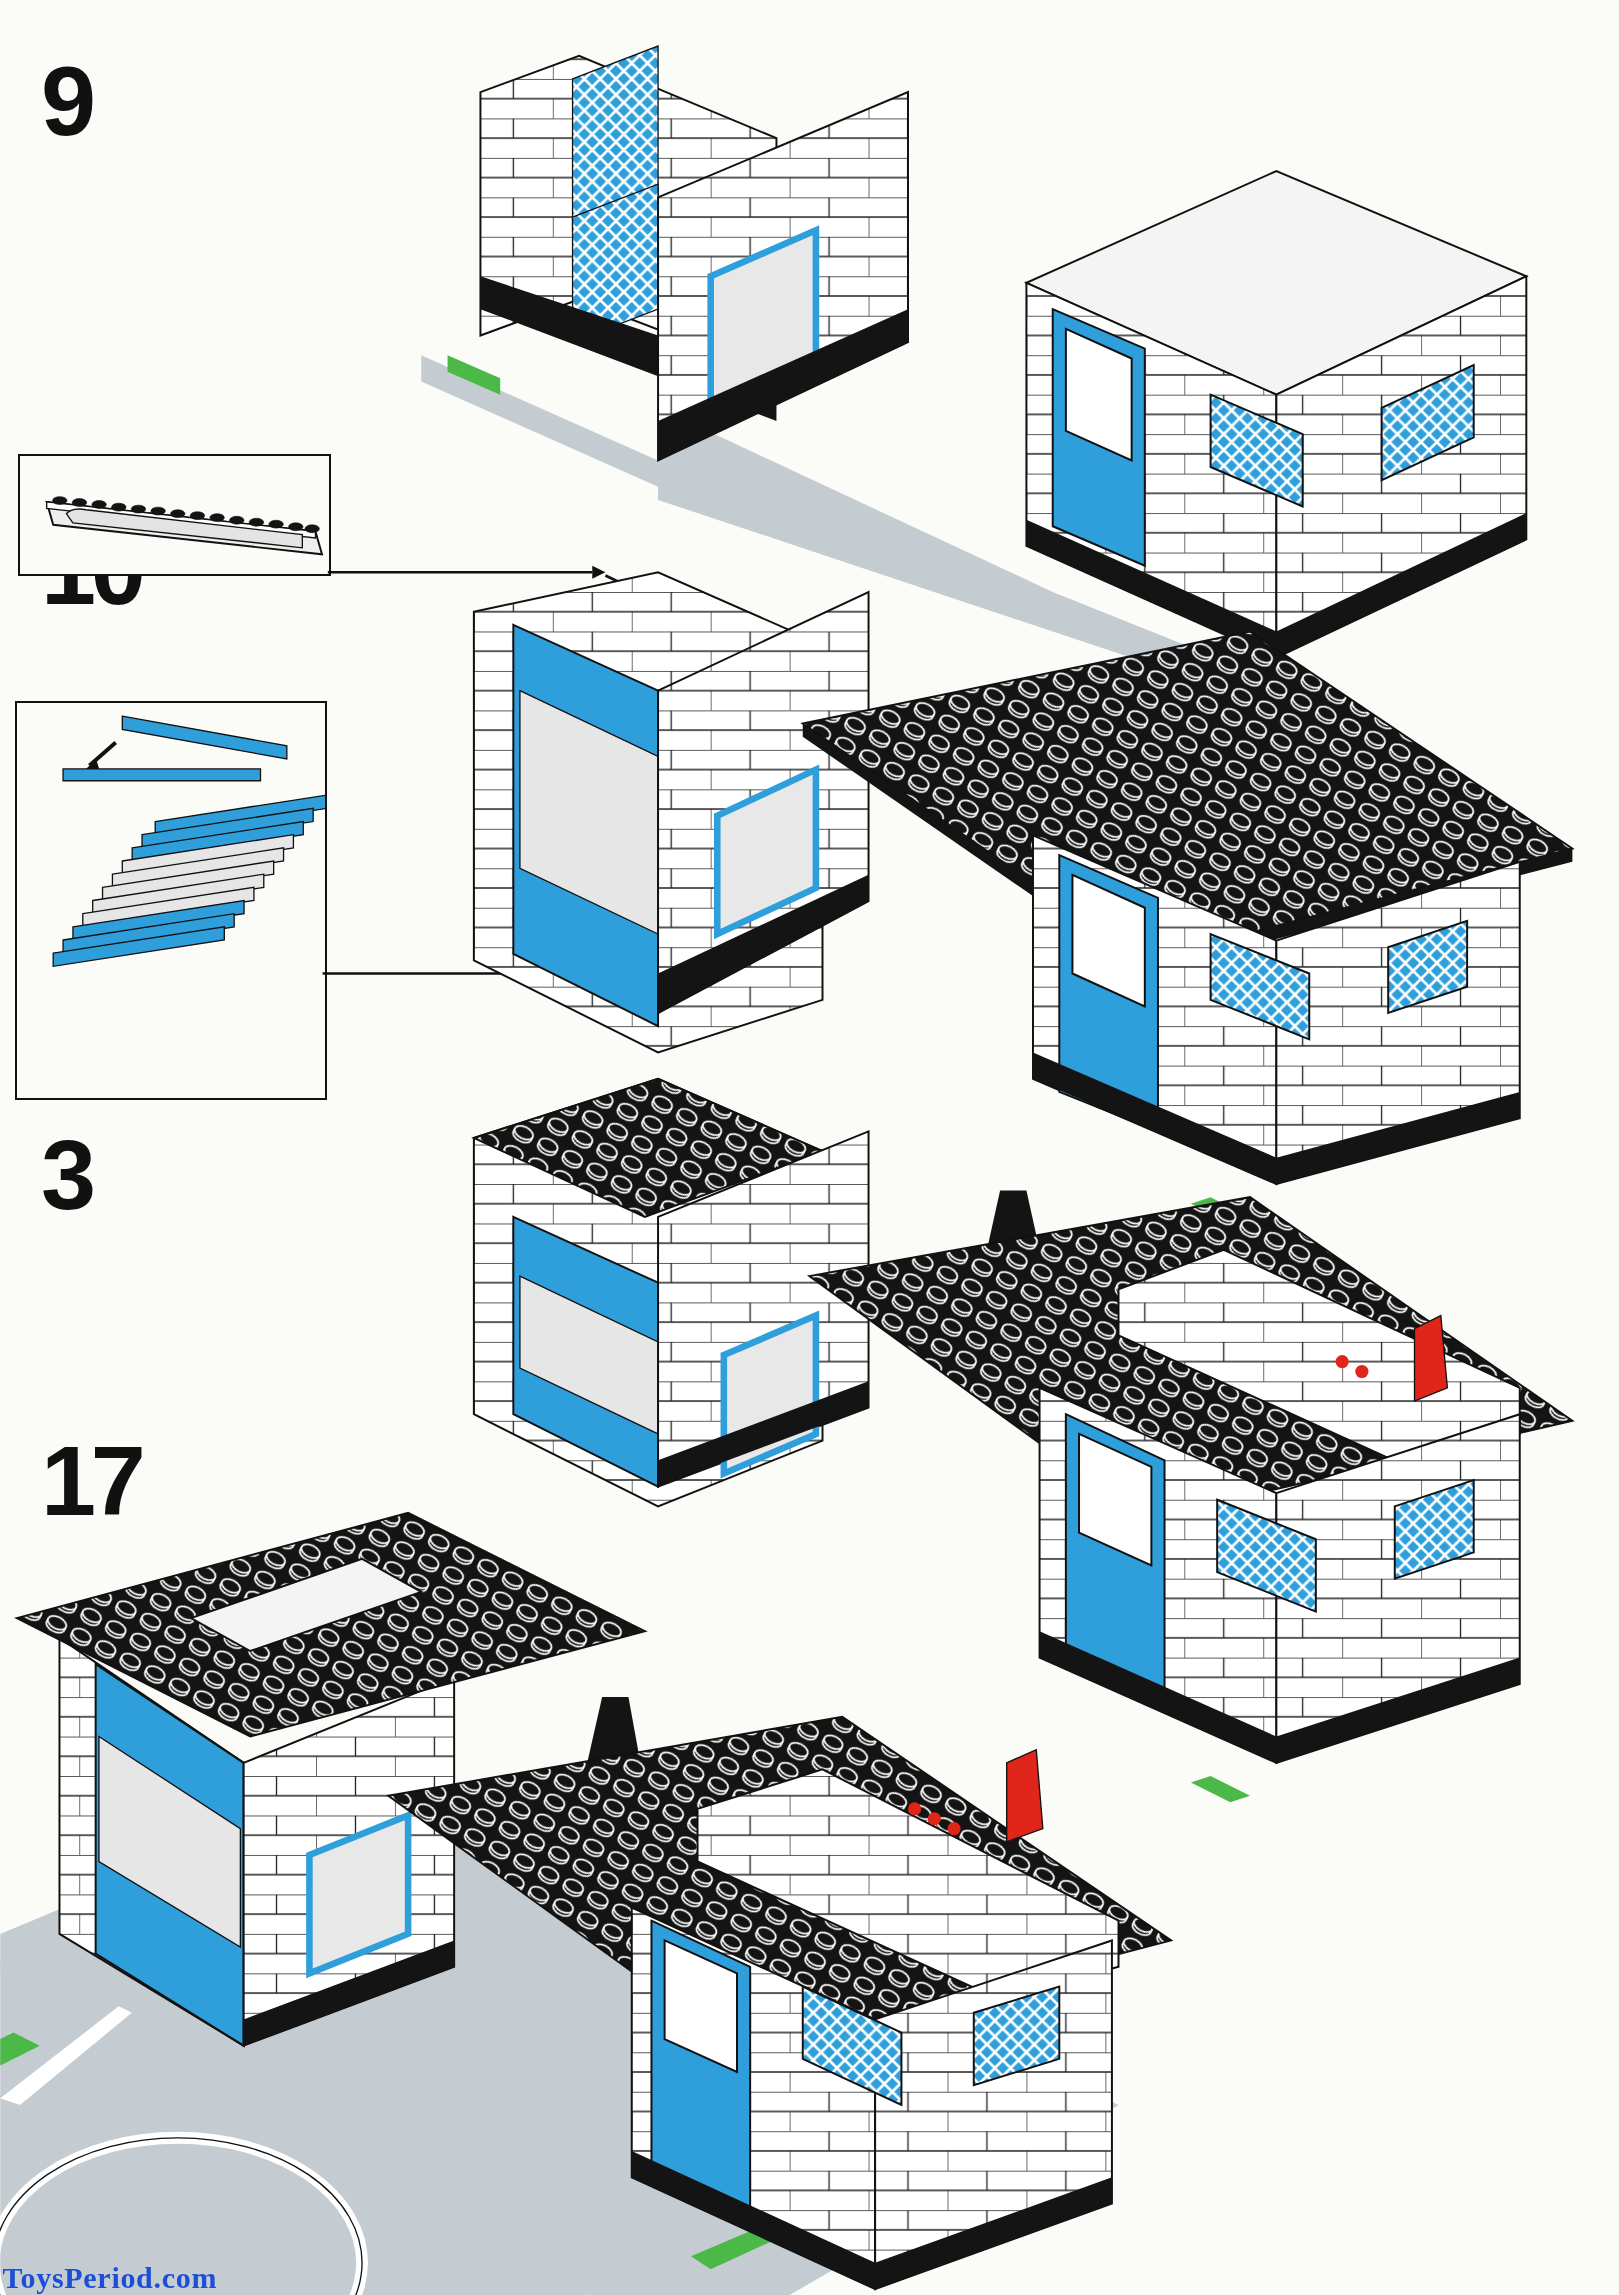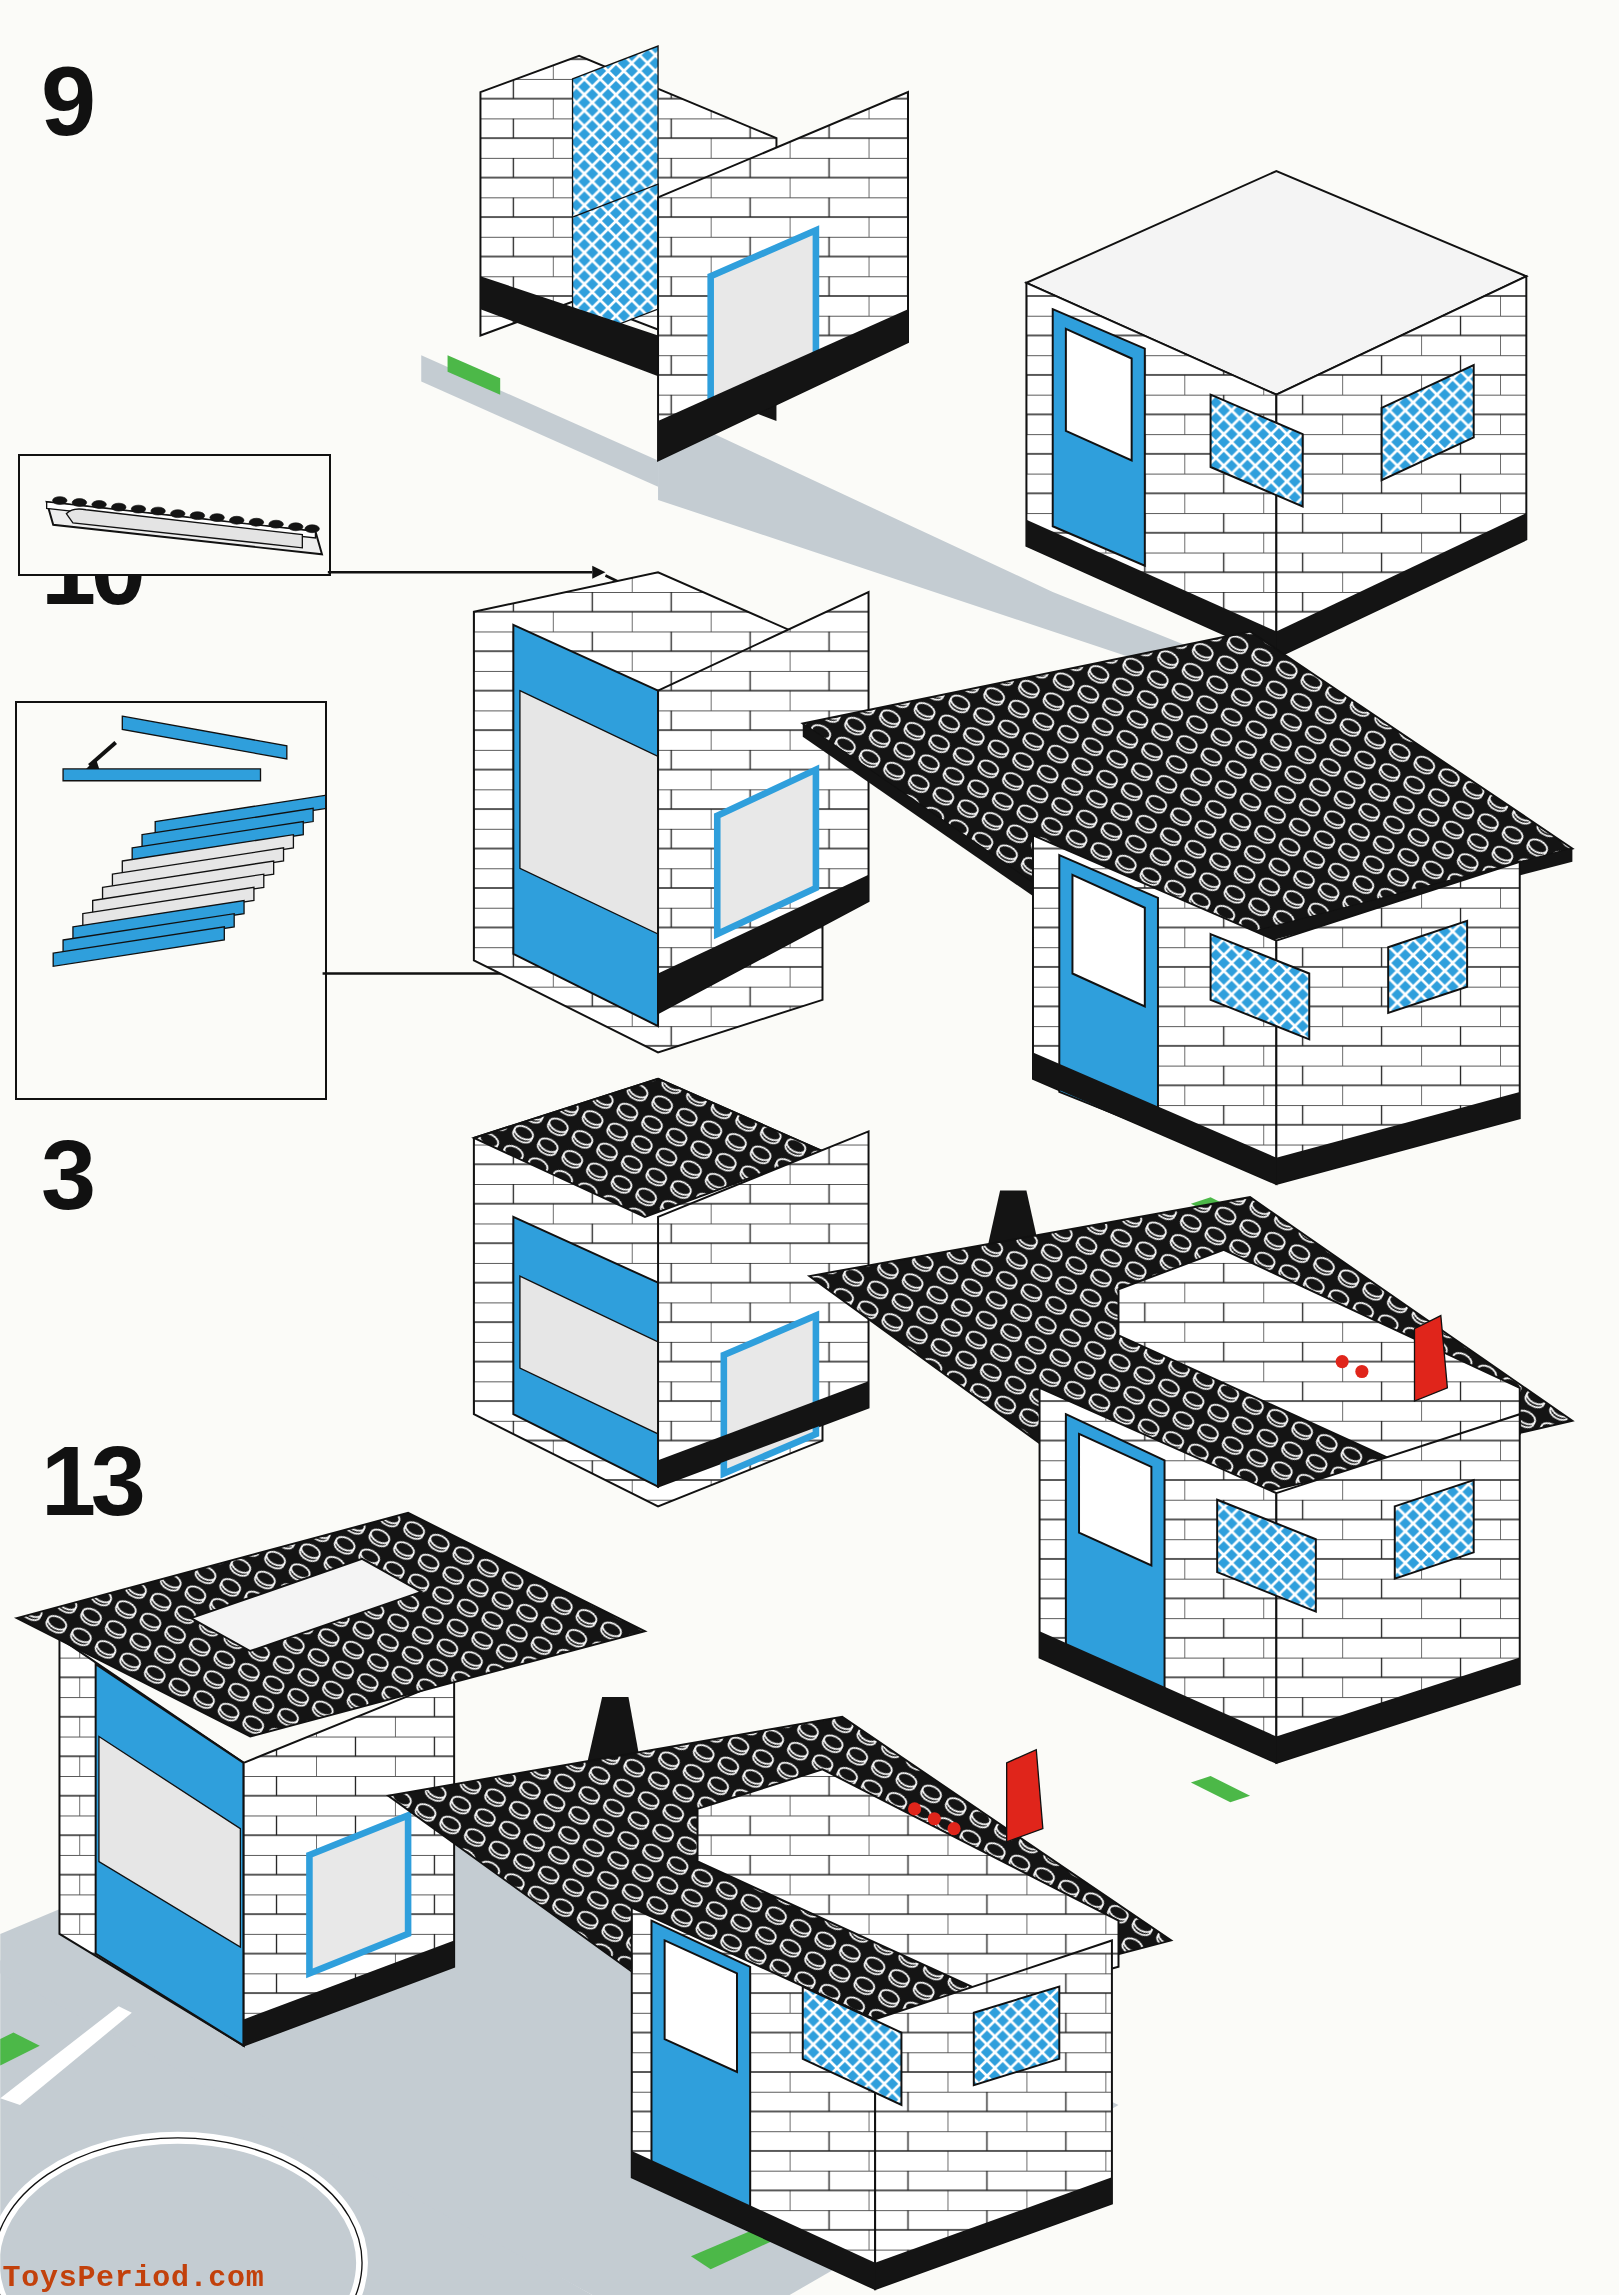--- a/index.html
+++ b/index.html
@@ -12,31 +12,31 @@
     position:absolute; font-family:"Liberation Sans", sans-serif;
     font-weight:bold; color:#111; font-size:99px; line-height:1;
     letter-spacing:-5.3px;
   }
   .callout {
     position:absolute; border:2.6px solid #111; background:#fbfbf8;
   }
   .scene { position:absolute; left:0; top:0; }
   .watermark {
     position:absolute; left:2.6px; top:2261px;
-    font-family:Liberation Mono, monospace; font-weight:bold;
-    font-size:30px; color:#c2410c; letter-spacing:0.7px;text-align:center;
+    font-family:Liberation Serif, serif; font-weight:bold;
+    font-size:30px; color:#1d4ed8; letter-spacing:0.7px;text-align:center;
   }
 </style>
 </head>
 <body>
 
 <div class="step-num" style="left:41px; top:51px;">9</div>
 <div class="step-num" style="left:41px; top:520px;">10</div>
 <div class="step-num" style="left:41px; top:1125px;">3</div>
-<div class="step-num" style="left:41px; top:1431px;">13</div>
+<div class="step-num" style="left:41px; top:1431px;">17</div>
 
 <div class="callout" style="left:18.4px; top:454px; width:309px; height:118px;">
   <svg width="309" height="118" viewBox="0 0 470 180">
     <polygon points="40,70 450,115 460,150 50,105" fill="#eee" stroke="#111" stroke-width="3"></polygon>
     <polygon points="40,70 450,115 450,125 40,80" fill="#fff" stroke="#111" stroke-width="2"></polygon>
     <path d="M70,88 Q80,78 100,82 L430,120 L430,140 L80,102 Z" fill="#e4e4e4" stroke="#111" stroke-width="2"></path>
     <g fill="#141414" stroke="#111">
       <ellipse cx="60" cy="68" rx="11" ry="6"></ellipse>
         <ellipse cx="90" cy="71" rx="11" ry="6"></ellipse>
       <ellipse cx="120" cy="74" rx="11" ry="6"></ellipse>

